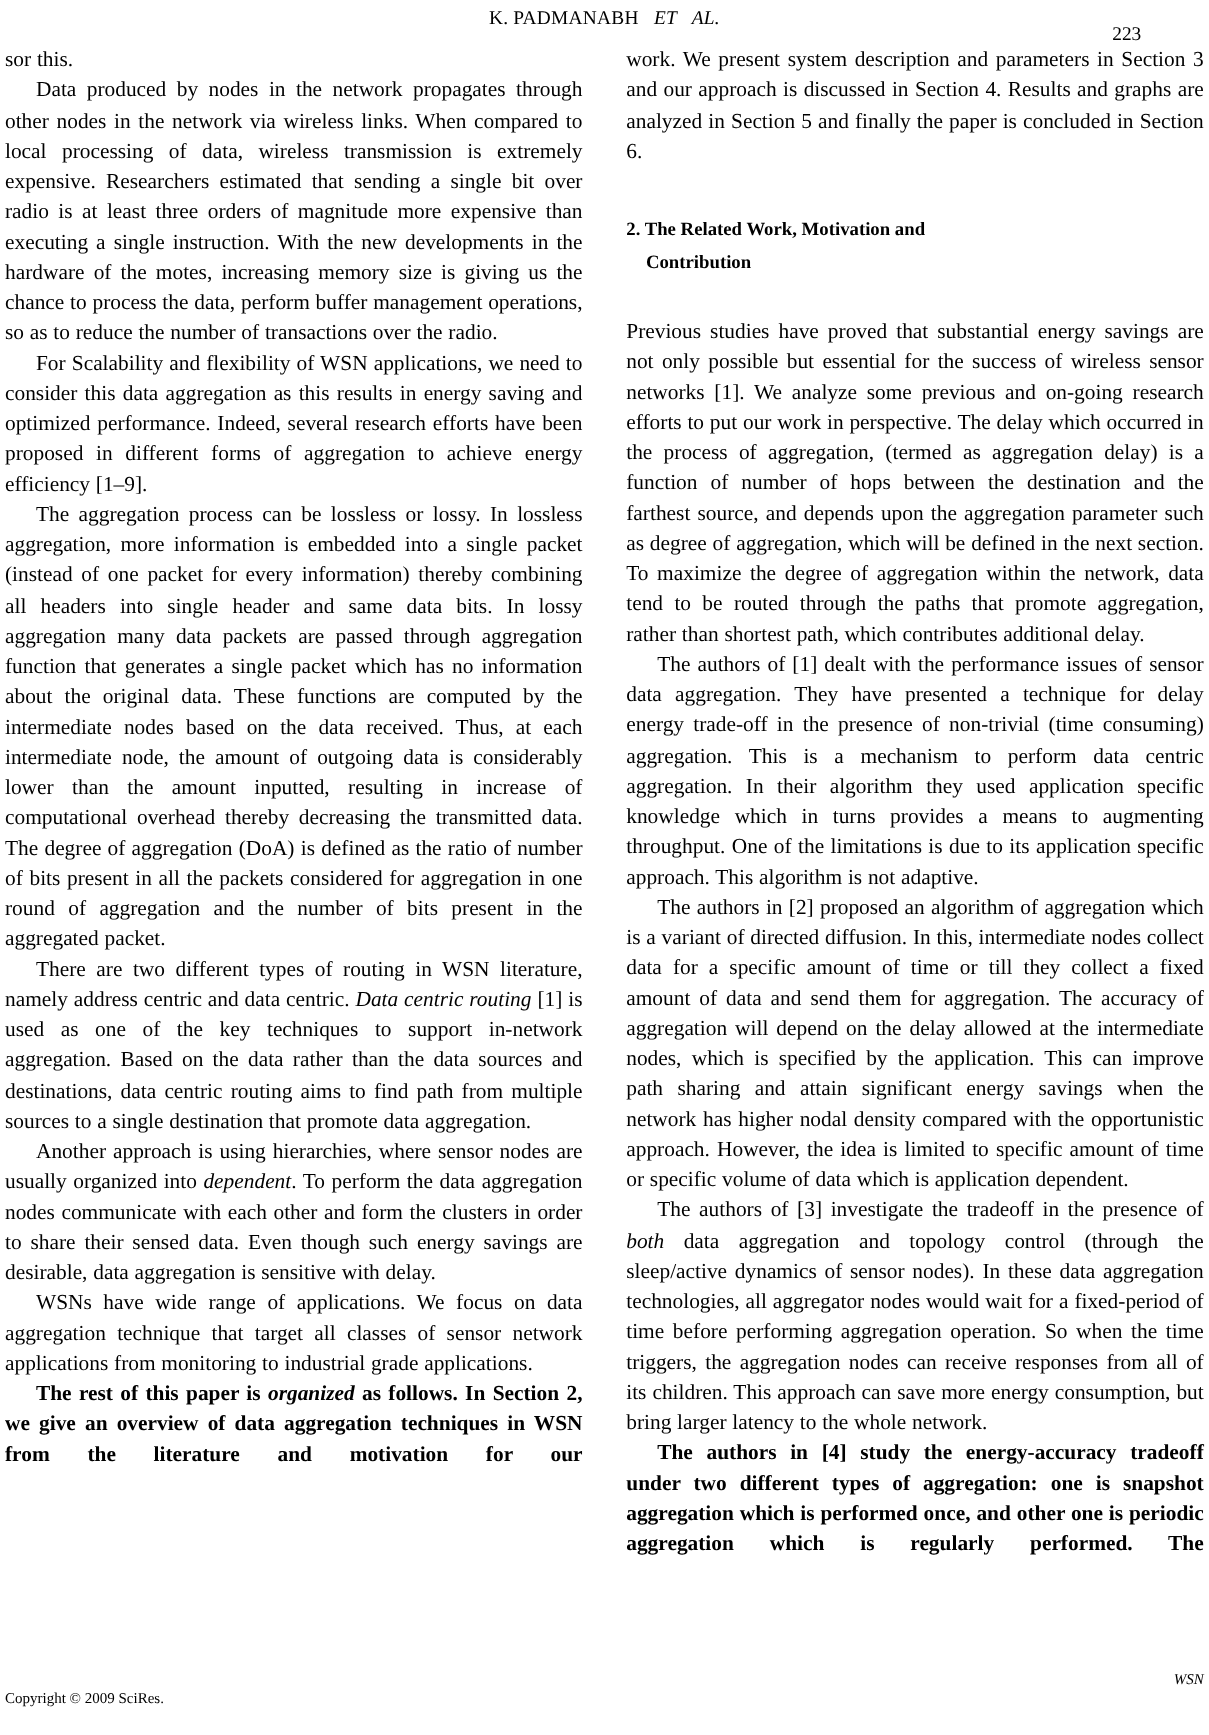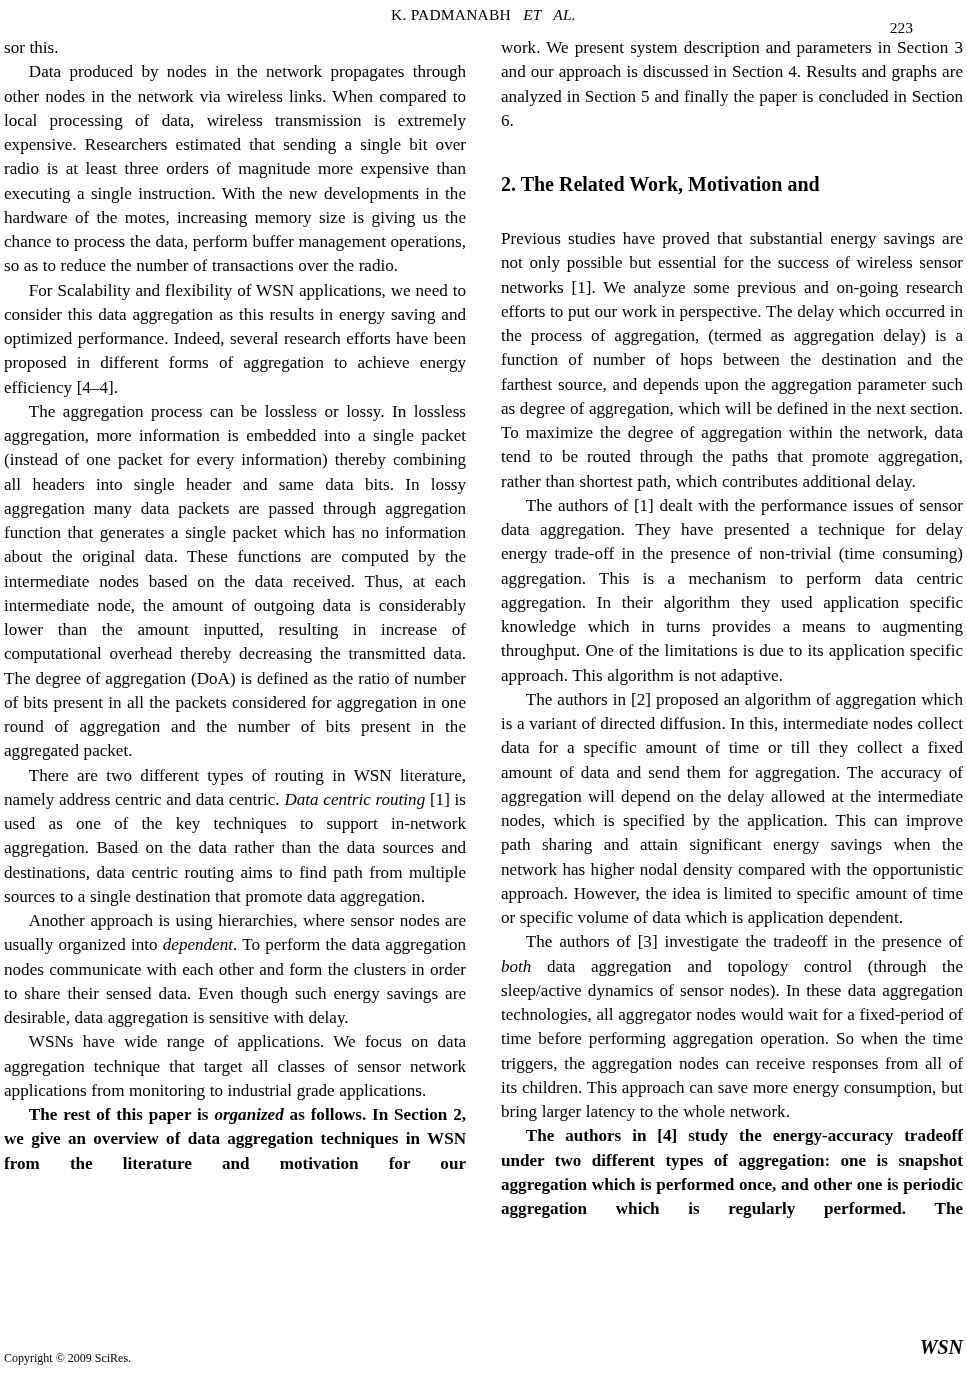--- a/index.html
+++ b/index.html
@@ -78,21 +78,21 @@
     text-indent: 1.45em;
   }
   
   p.para.full-justify {
     text-align-last: justify;
     font-weight: bold;
   }
 
   h2.section-heading {
     margin: 0;
-    font-size: 20px;
+    font-size: 15px;
     line-height: 26px;
     font-weight: bold;
     padding-left: 0;
   }
   h2.section-heading .hang {
     display: block;
     padding-left: 1.05em;
   }
   .gap-before-heading { height: 38px; }
   .gap-after-heading  { height: 30px; }
@@ -108,59 +108,60 @@
   .footer .copyright {
     position: absolute;
     left: 0;
     top: 15px;
     font-size: 12px;
   }
   .footer .journal {
     position: absolute;
     right: 0;
     top: 0;
-    font-size: 20px;
-    font-weight: bold;
+    font-size: 12px;
+    font-weight: normal;
     font-style: italic;
   }
   em.it { font-style: italic; }
 </style>
 </head>
 <body>
 
 <div class="page">
 
   <div class="running-head">
     <div class="rh-title"><span>K. PADMANABH</span>&nbsp;&nbsp;&nbsp;<span class="rh-italic">ET   AL.</span></div>
     <div class="rh-page">223</div>
   </div>
 
   <div class="columns">
 
     <div class="col">
       <p class="para">sor this.</p>
       <p class="para indent">Data produced by nodes in the network propagates through other nodes in the network via wireless links. When compared to local processing of data, wireless transmission is extremely expensive. Researchers estimated that sending a single bit over radio is at least three orders of magnitude more expensive than executing a single instruction. With the new developments in the hardware of the motes, increasing memory size is giving us the chance to process the data, perform buffer management operations, so as to reduce the number of transactions over the radio.</p>
-      <p class="para indent">For Scalability and flexibility of WSN applications, we need to consider this data aggregation as this results in energy saving and optimized performance. Indeed, several research efforts have been proposed in different forms of aggregation to achieve energy efficiency [4–4].</p>
+      <p class="para indent">For Scalability and flexibility of WSN applications, we need to consider this data aggregation as this results in energy saving and optimized performance. Indeed, several research efforts have been proposed in different forms of aggregation to achieve energy efficiency [1–9].</p>
       <p class="para indent">The aggregation process can be lossless or lossy. In lossless aggregation, more information is embedded into a single packet (instead of one packet for every information) thereby combining all headers into single header and same data bits. In lossy aggregation many data packets are passed through aggregation function that generates a single packet which has no information about the original data. These functions are computed by the intermediate nodes based on the data received. Thus, at each intermediate node, the amount of outgoing data is considerably lower than the amount inputted, resulting in increase of computational overhead thereby decreasing the transmitted data. The degree of aggregation (DoA) is defined as the ratio of number of bits present in all the packets considered for aggregation in one round of aggregation and the number of bits present in the aggregated packet.</p>
 
       <p class="para indent"><span>There are two different types of routing in WSN literature, namely address centric and data centric. </span><em class="it">Data centric routing</em><span> [1] is used as one of the key techniques to support in-network aggregation. Based on the data rather than the data sources and destinations, data centric routing aims to find path from multiple sources to a single destination that promote data aggregation.</span></p>
 
       <p class="para indent"><span>Another approach is using hierarchies, where sensor nodes are usually organized into </span><em class="it">dependent</em><span>. To perform the data aggregation nodes communicate with each other and form the clusters in order to share their sensed data. Even though such energy savings are desirable, data aggregation is sensitive with delay.</span></p>
 
       <p class="para indent">WSNs have wide range of applications. We focus on data aggregation technique that target all classes of sensor network applications from monitoring to industrial grade applications.</p>
 
       <p class="para indent full-justify"><span>The rest of this paper is </span><em class="it">organized</em><span> as follows. In Section 2, we give an overview of data aggregation techniques in WSN from the literature and motivation for our</span></p>
     </div>
 
     <div class="col">
       <p class="para">work. We present system description and parameters in Section 3 and our approach is discussed in Section 4. Results and graphs are analyzed in Section 5 and finally the paper is concluded in Section 6.</p>
 
       <div class="gap-before-heading"></div>
       <h2 class="section-heading">
         <span>2. The Related Work, Motivation and</span>
+        <span class="hang">Contribution</span>
       </h2>
       <div class="gap-after-heading"></div>
 
       <p class="para">Previous studies have proved that substantial energy savings are not only possible but essential for the success of wireless sensor networks [1]. We analyze some previous and on-going research efforts to put our work in perspective. The delay which occurred in the process of aggregation, (termed as aggregation delay) is a function of number of hops between the destination and the farthest source, and depends upon the aggregation parameter such as degree of aggregation, which will be defined in the next section. To maximize the degree of aggregation within the network, data tend to be routed through the paths that promote aggregation, rather than shortest path, which contributes additional delay.</p>
       <p class="para indent">The authors of [1] dealt with the performance issues of sensor data aggregation. They have presented a technique for delay energy trade-off in the presence of non-trivial (time consuming) aggregation. This is a mechanism to perform data centric aggregation. In their algorithm they used application specific knowledge which in turns provides a means to augmenting throughput. One of the limitations is due to its application specific approach. This algorithm is not adaptive.</p>
       <p class="para indent">The authors in [2] proposed an algorithm of aggregation which is a variant of directed diffusion. In this, intermediate nodes collect data for a specific amount of time or till they collect a fixed amount of data and send them for aggregation. The accuracy of aggregation will depend on the delay allowed at the intermediate nodes, which is specified by the application. This can improve path sharing and attain significant energy savings when the network has higher nodal density compared with the opportunistic approach. However, the idea is limited to specific amount of time or specific volume of data which is application dependent.</p>
 
       <p class="para indent"><span>The authors of [3] investigate the tradeoff in the presence of </span><em class="it">both</em><span> data aggregation and topology control (through the sleep/active dynamics of sensor nodes). In these data aggregation technologies, all aggregator nodes would wait for a fixed-period of time before performing aggregation operation. So when the time triggers, the aggregation nodes can receive responses from all of its children. This approach can save more energy consumption, but bring larger latency to the whole network.</span></p>
 
       <p class="para indent full-justify">The authors in [4] study the energy-accuracy tradeoff under two different types of aggregation: one is snapshot aggregation which is performed once, and other one is periodic aggregation which is regularly performed. The</p>

